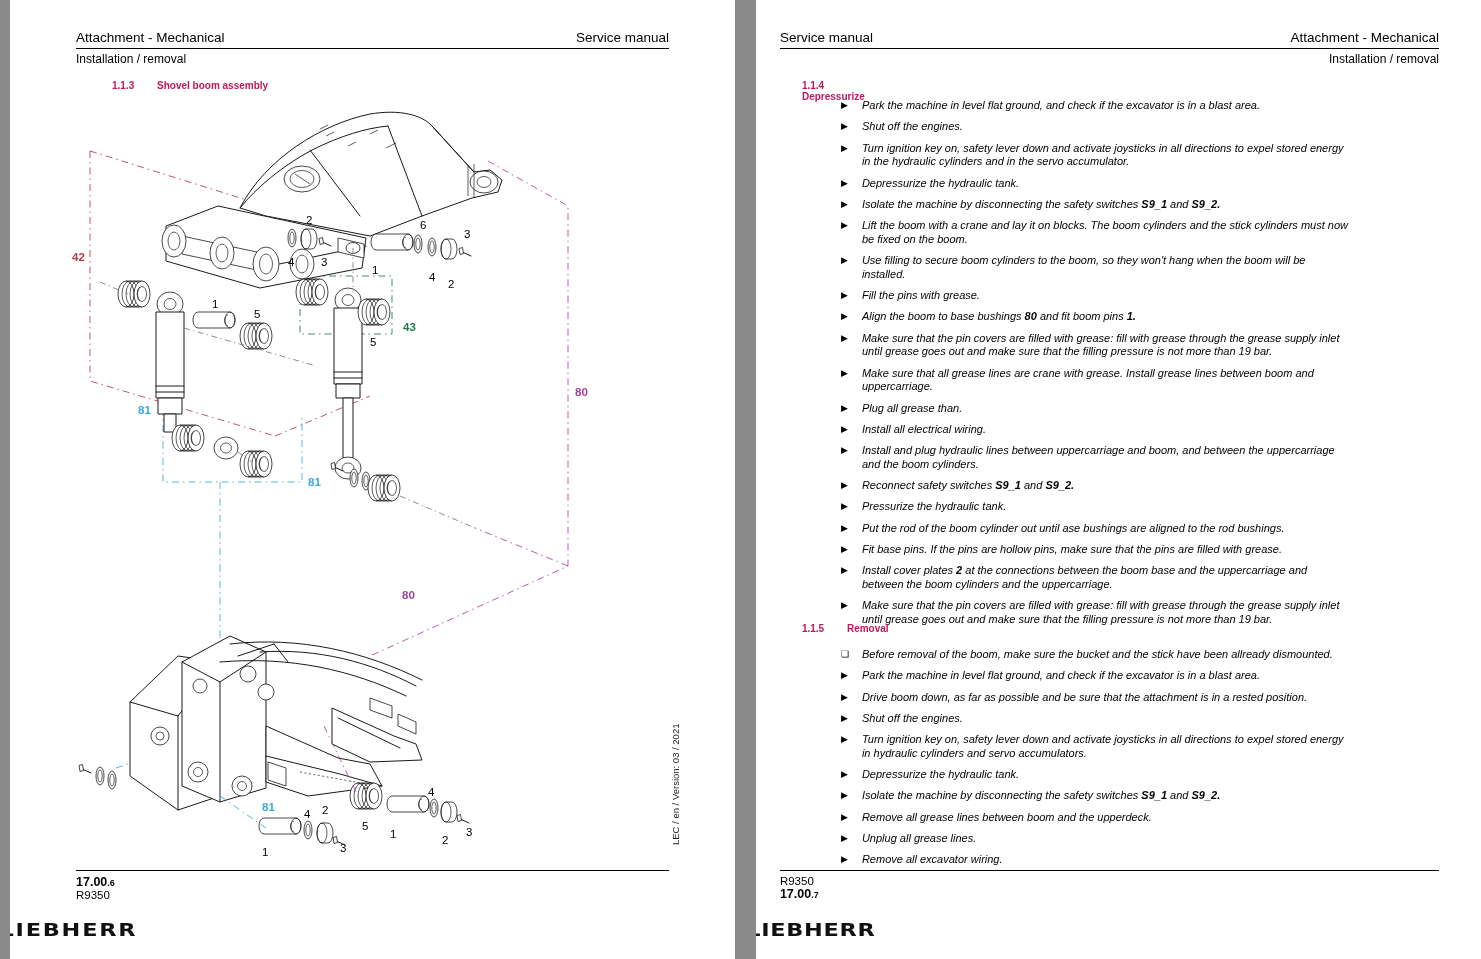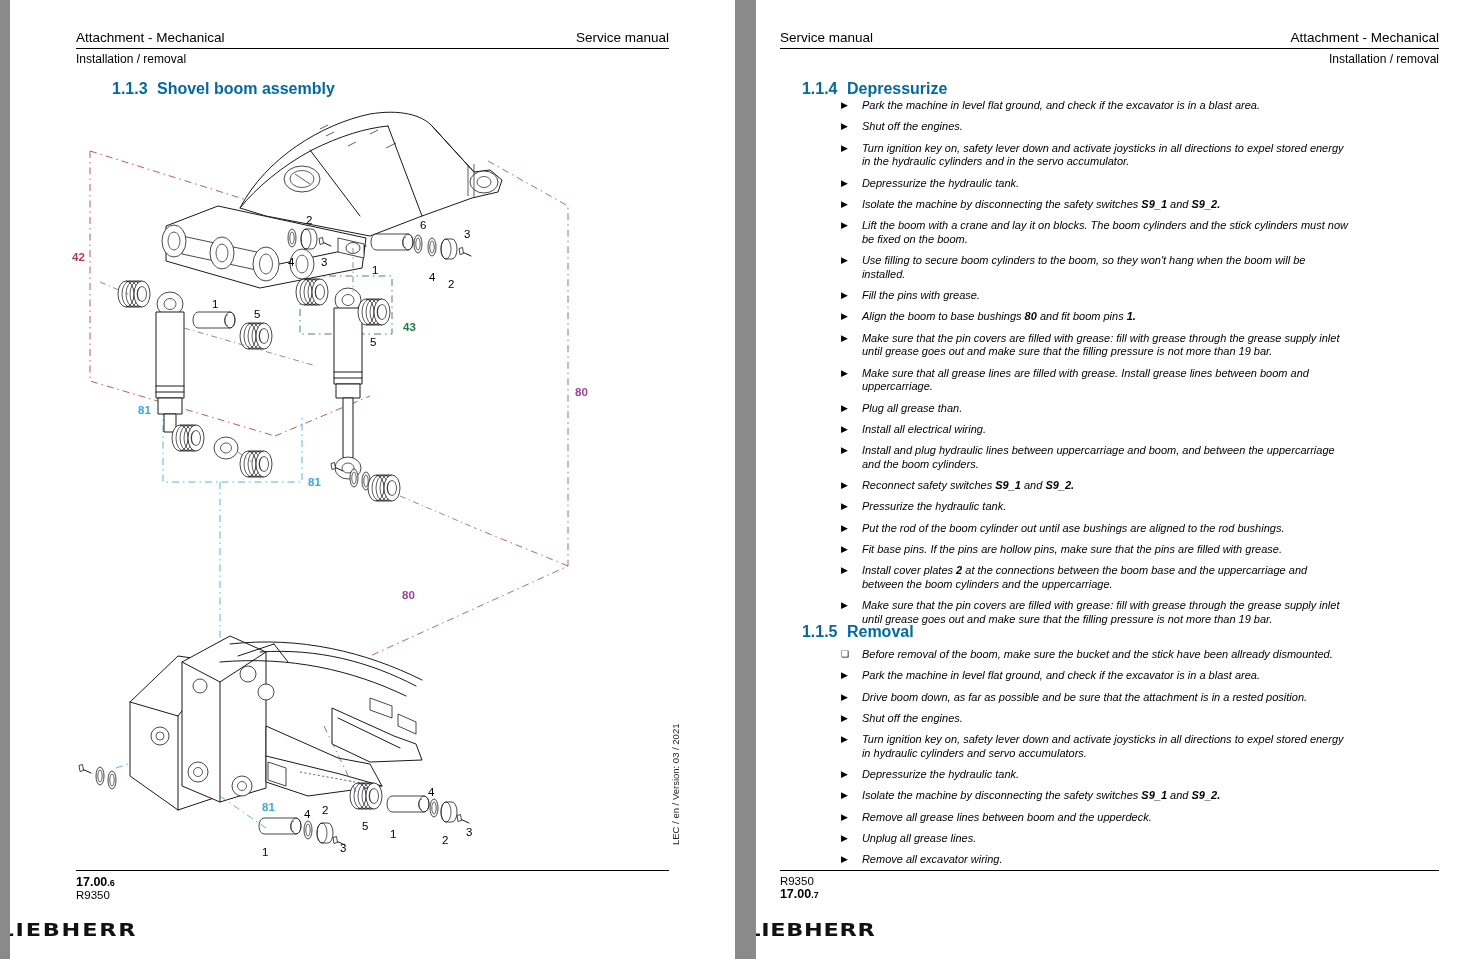--- a/index.html
+++ b/index.html
@@ -43,22 +43,22 @@
     font-size: 12px; color: #000;
     padding-top: 3px;
   }
   .hdr-sub.right { text-align: right; }
 
   
   .sec-head {
     position: absolute;
     display: flex;
     font-weight: bold;
-    font-size: 16px;
-    color: #0369a1;
+    font-size: 10px;
+    color: #be185d;
     justify-content: space-between;
   }
   .sec-num { width: 45px; }
 
   
   .ftr {
     position: absolute;
     left: 66px; right: 66px;
     bottom: 58px;
   }
@@ -414,21 +414,21 @@
   <div class="page page-right">
 
     <div class="hdr">
       <div class="hdr-row">
         <span>Service manual</span>
         <span>Attachment - Mechanical</span>
       </div>
       <div class="hdr-sub right">Installation / removal</div>
     </div>
 
-    <div class="sec-head" style="left:46px; top:80px;">
+    <div class="sec-head" style="left:46px; top:80px;flex-direction:column;">
       <span class="sec-num">1.1.4</span>
       <span>Depressurize</span>
     </div>
 
     <div class="blist" id="install-list" style="left:85px; top:99px; width:510px;">
         <div class="bitem">
           <span class="bmark">▶</span>
           <span class="btext">Park the machine in level flat ground, and check if the excavator is in a blast area.</span>
         </div>
         <div class="bitem">
@@ -462,21 +462,21 @@
         <div class="bitem">
           <span class="bmark">▶</span>
           <span class="btext">Align the boom to base bushings <b>80</b> and fit boom pins <b>1.</b></span>
         </div>
         <div class="bitem">
           <span class="bmark">▶</span>
           <span class="btext">Make sure that the pin covers are filled with grease: fill with grease through the grease supply inlet until grease goes out and make sure that the filling pressure is not more than 19 bar.</span>
         </div>
         <div class="bitem">
           <span class="bmark">▶</span>
-          <span class="btext">Make sure that all grease lines are filled with grease. Install grease lines between boom and uppercarriage.</span>
+          <span class="btext">Make sure that all grease lines are crane with grease. Install grease lines between boom and uppercarriage.</span>
         </div>
         <div class="bitem">
           <span class="bmark">▶</span>
           <span class="btext">Plug all grease than.</span>
         </div>
         <div class="bitem">
           <span class="bmark">▶</span>
           <span class="btext">Install all electrical wiring.</span>
         </div>
         <div class="bitem">

